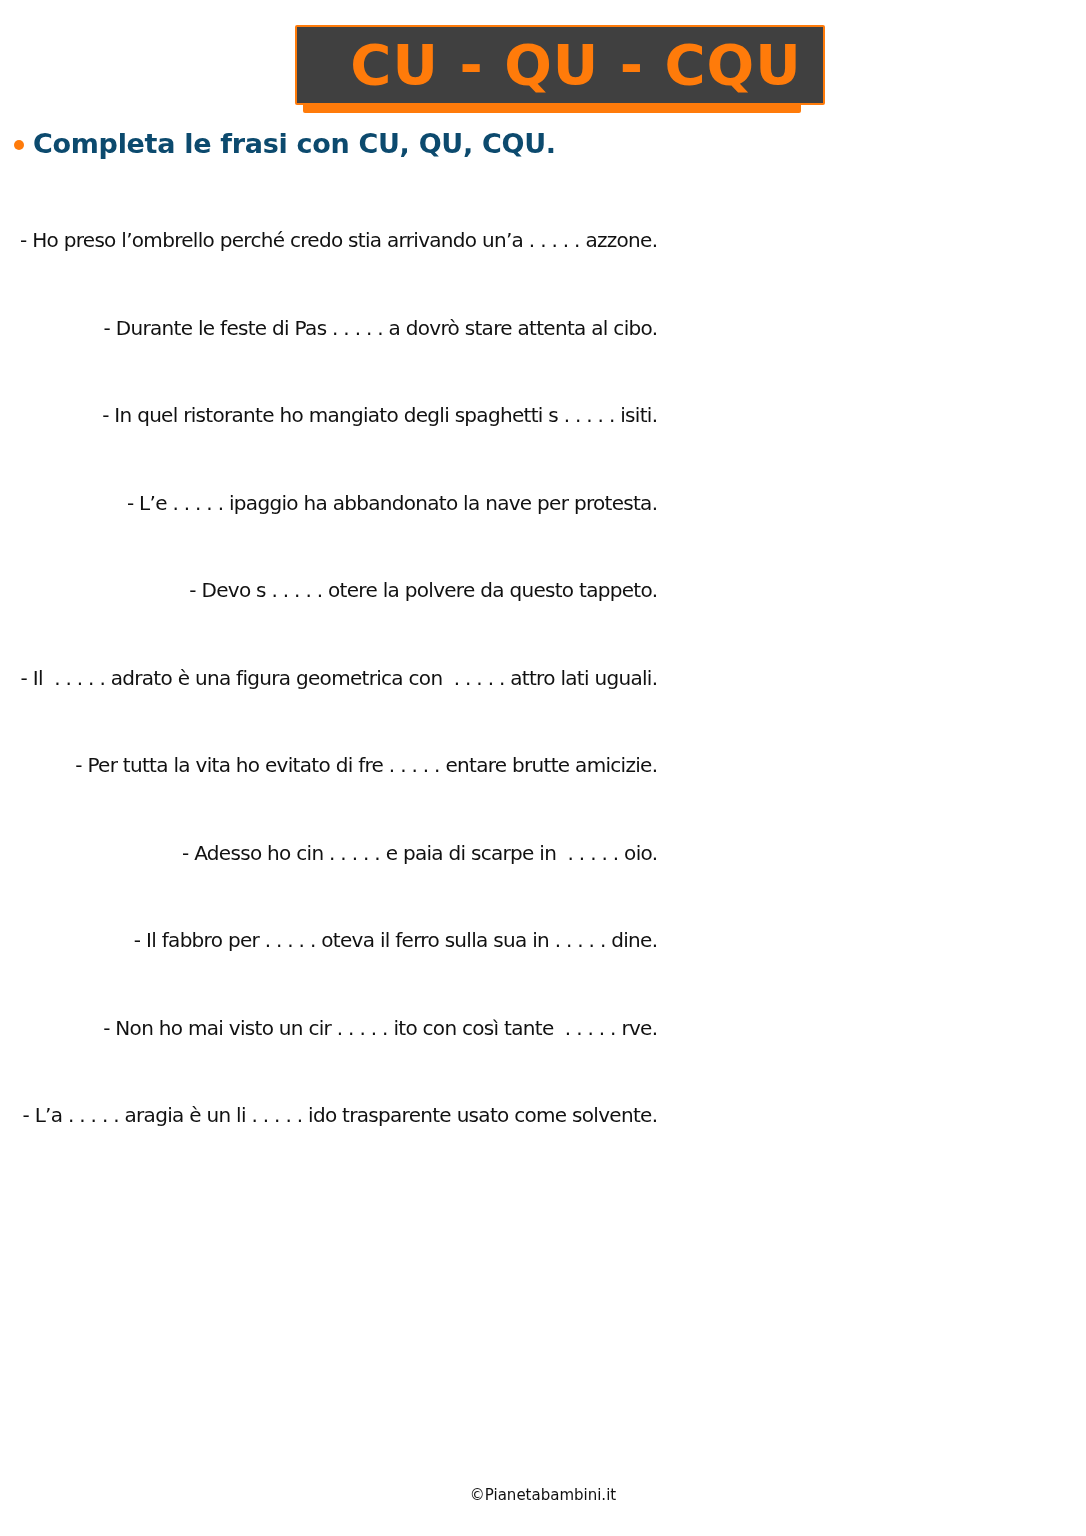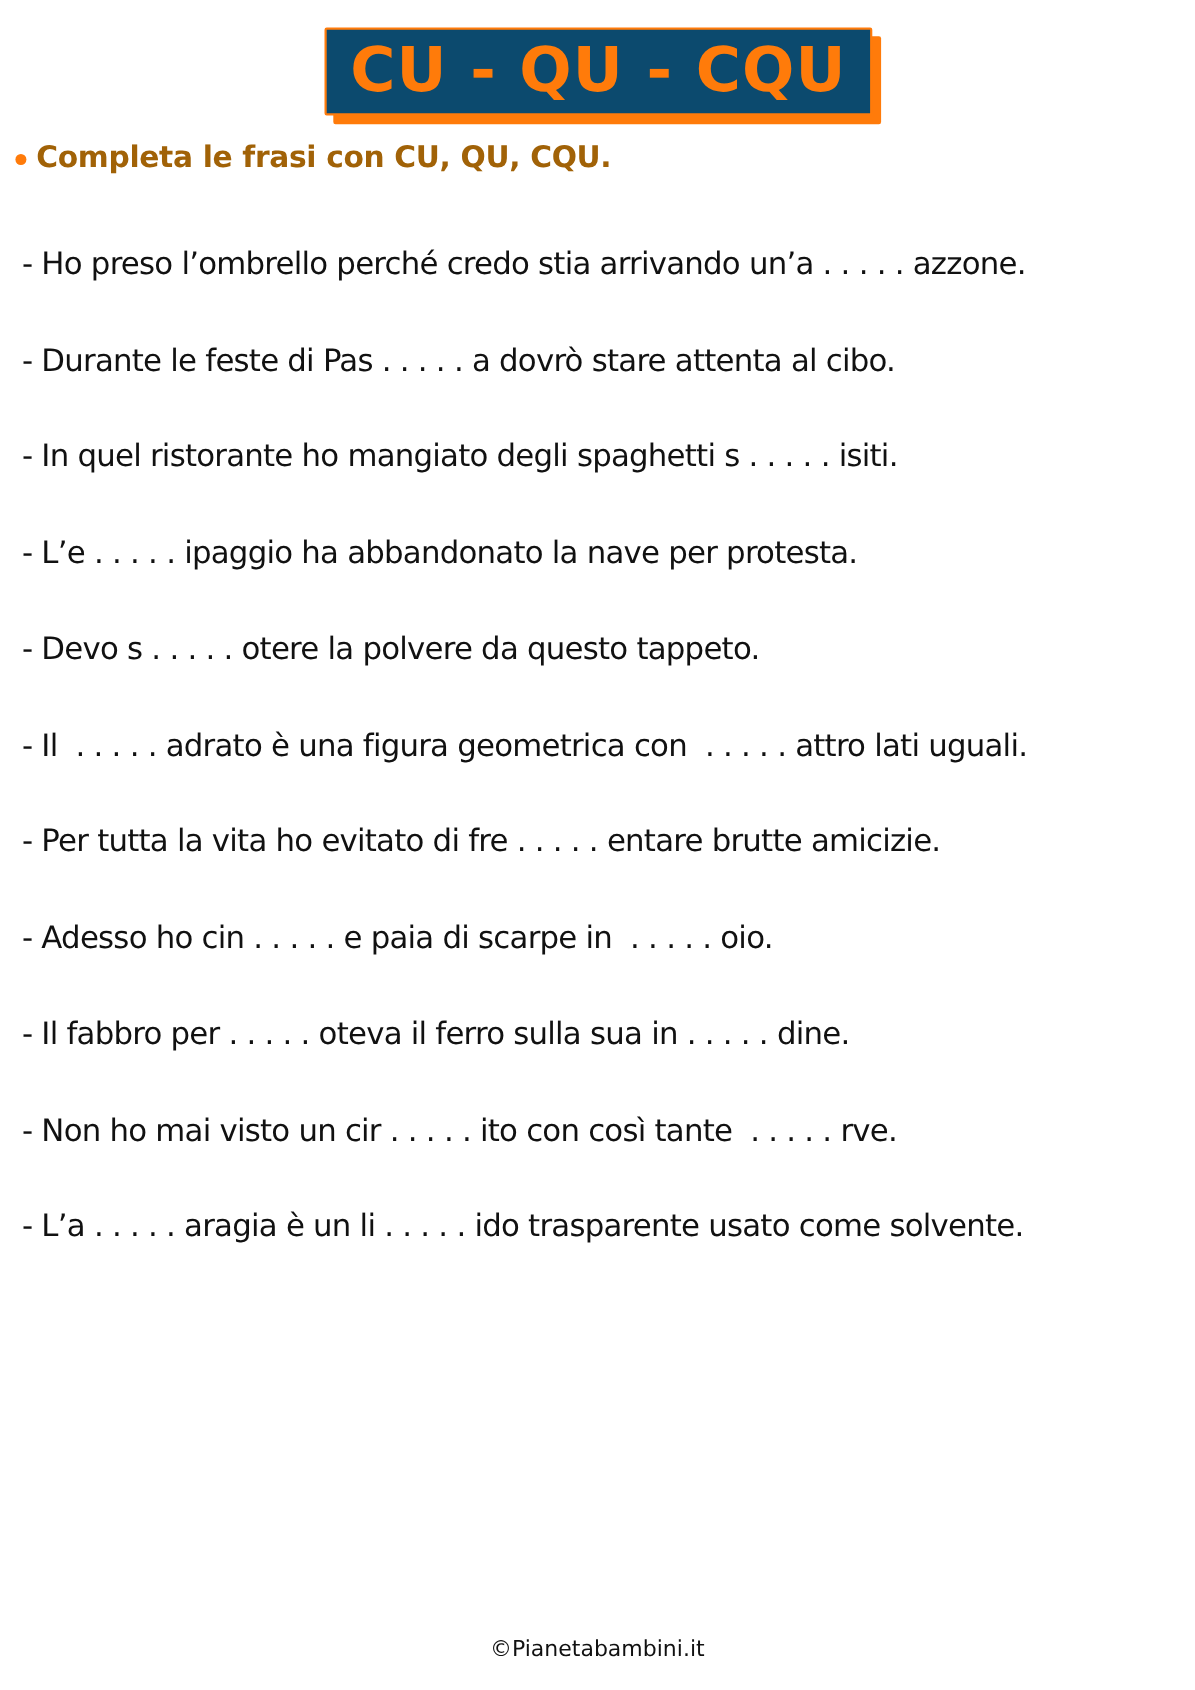--- a/index.html
+++ b/index.html
@@ -30,45 +30,46 @@
       height: 80px;
       background: #ff7b0a;
       border-radius: 2px;
     }
     .title-box {
       position: absolute;
       left: 0;
       top: 0;
       width: 494px;
       height: 76px;
-      background: #0c4a6e;
+      background: #404040;
       border: 2px solid #ff7b0a;
       border-radius: 2px;
       display: flex;
       align-items: center;
       justify-content: center;
+      padding-left: 32px;
     }
     .title-text {
       font-family: "DejaVu Sans", sans-serif;
       font-weight: bold;
       font-size: 56px;
       color: #ff7b0a;
       letter-spacing: 1px;
       line-height: 1;
     }
     .instruction {
       position: absolute;
       left: 14px;
       top: 128px;
       display: flex;
       align-items: center;
       font-family: "DejaVu Sans", sans-serif;
       font-weight: bold;
       font-size: 27px;
-      color: #a16207;
+      color: #0c4a6e;
       letter-spacing: -0.3px;
     }
     .bullet {
       width: 10px;
       height: 10px;
       border-radius: 50%;
       background: #ff7b0a;
       margin-right: 9px;
       margin-top: 2px;
     }
@@ -76,35 +77,36 @@
       position: absolute;
       left: 20px;
       top: 218px;
       margin: 0;
       padding: 0;
       list-style: none;
     }
     .sentence {
       height: 87.5px;
       font-family: "DejaVu Sans", sans-serif;
-      font-size: 28px;
+      font-size: 20px;
       font-weight: normal;
       color: #111111;
       letter-spacing: -0.7px;
       white-space: pre;
       line-height: 44px;
+      text-align: right;
     }
     .footer {
       position: absolute;
       left: 0;
       width: 1086px;
       top: 1486px;
       text-align: center;
       font-family: "DejaVu Sans", sans-serif;
-      font-size: 20px;
+      font-size: 15px;
       color: #111111;
     }
   </style>
 </head>
 <body>
 
 <div class="title-wrap">
   <div class="title-shadow"></div>
   <div class="title-box">
     <span class="title-text">CU - QU - CQU</span>

